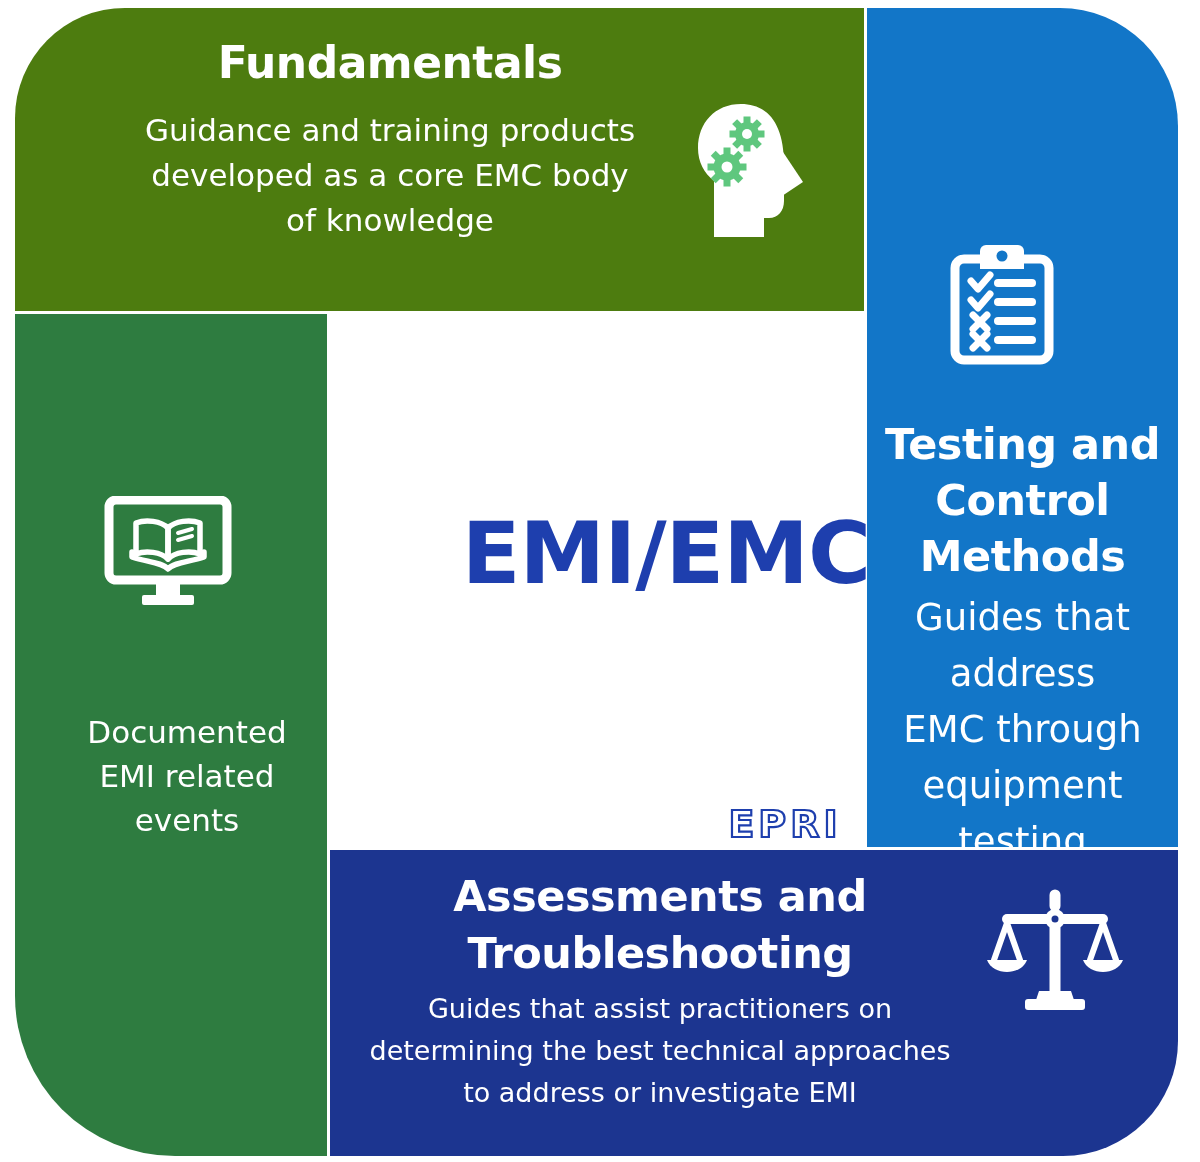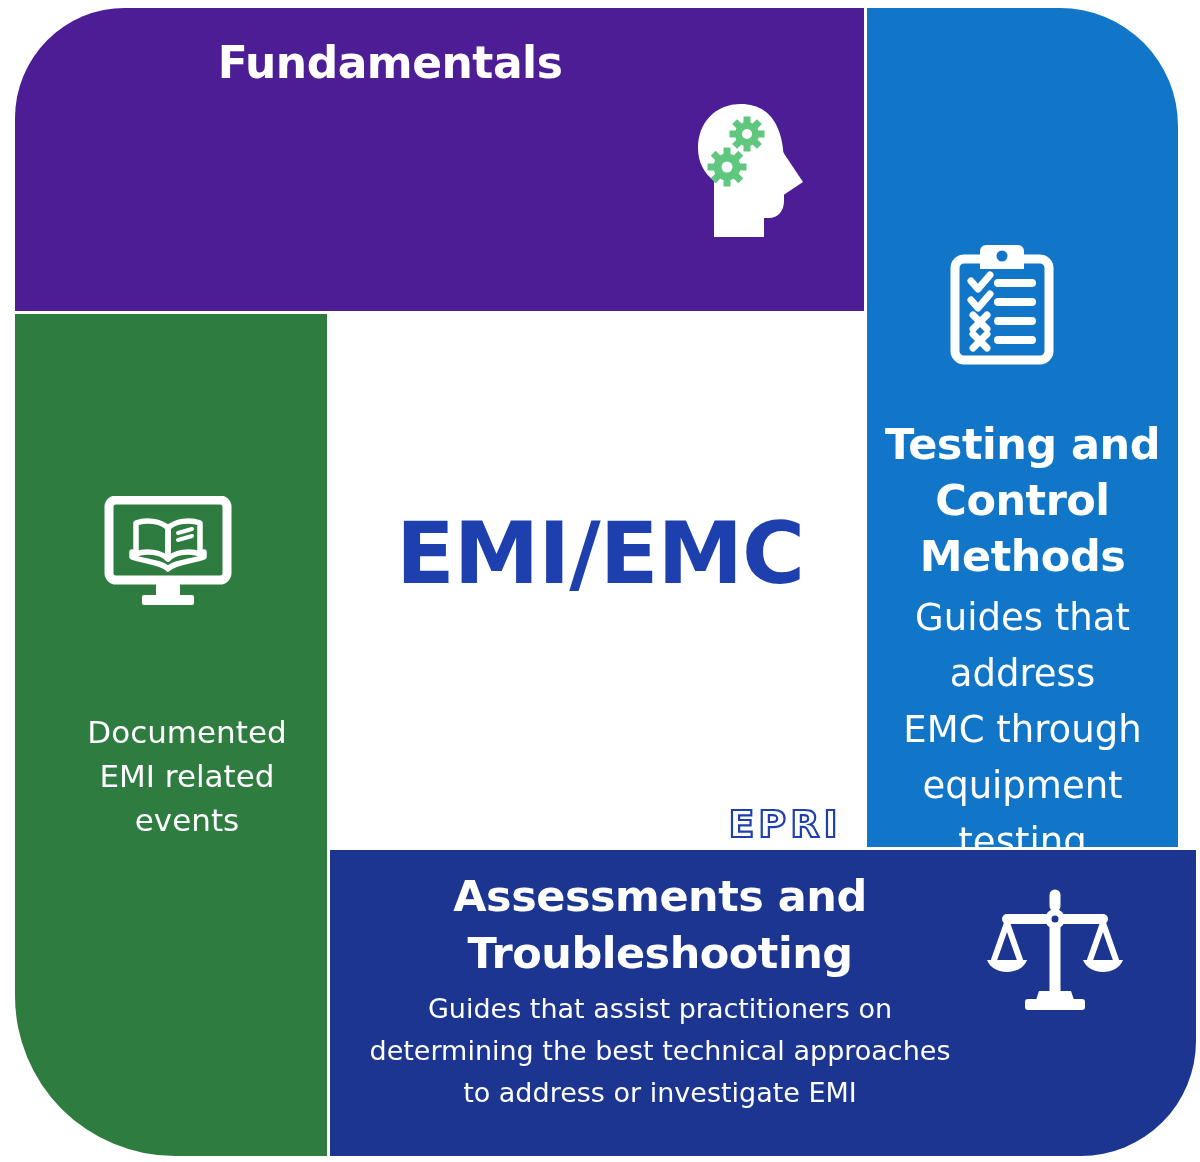--- a/index.html
+++ b/index.html
@@ -1,22 +1,22 @@
 <!DOCTYPE html>
 <html><head>
 <meta charset="utf-8">
 <style>
   html,body{margin:0;padding:0;background:#fff;}
   .canvas{position:relative;width:1200px;height:1162px;background:#fff;
           font-family:"DejaVu Sans","Liberation Sans",sans-serif;overflow:hidden;}
   .panel{position:absolute;}
-  .panel-top{left:15px;top:8px;width:849px;height:303px;background:#4c1d95;border-radius:110px 0 0 0;}
+  .panel-top{left:15px;top:8px;width:849px;height:303px;background:#4d7c0f;border-radius:110px 0 0 0;}
   .panel-right{left:867px;top:8px;width:311px;height:839px;background:#1276C8;border-radius:0 118px 0 0;}
   .panel-left{left:15px;top:314px;width:312px;height:842px;background:#2E7C40;border-radius:0 0 0 160px;}
-  .panel-bottom{left:330px;top:850px;width:848px;height:306px;background:#1C3590;border-radius:0 0 115px 0;padding-left:18px;}
+  .panel-bottom{left:330px;top:850px;width:848px;height:306px;background:#1C3590;border-radius:0 0 115px 0;}
   h2,p{margin:0;color:#fff;}
   .ttl{position:absolute;font-weight:700;text-align:center;letter-spacing:-0.5px;}
   .body{position:absolute;text-align:center;font-weight:400;}
   .multiline{white-space:pre-line;}
   .icon{position:absolute;}
 
   .panel-top .ttl{left:0;top:30px;width:750px;font-size:44px;line-height:50px;}
   .panel-top .body{left:0;top:100px;width:750px;font-size:31px;line-height:45px;}
   .head-icon{left:680px;top:96px;width:110px;height:135px;}
 
@@ -25,31 +25,34 @@
   .clipboard-icon{left:83px;top:235px;width:104px;height:122px;}
 
   .panel-left .ttl{left:0;top:326px;width:100%;font-size:45px;line-height:50px;}
   .panel-left .body{left:0;top:396px;width:100%;font-size:31px;line-height:44px;padding-left:16px;}
   .monitor-icon{left:89px;top:182px;width:128px;height:112px;}
 
   .panel-bottom .ttl{left:0;top:18px;width:660px;font-size:43px;line-height:57px;}
   .panel-bottom .body{left:0;top:138px;width:660px;font-size:27px;line-height:42px;}
   .scales-icon{left:655px;top:38px;width:140px;height:135px;}
 
-  .center-title{position:absolute;left:330px;top:508px;width:540px;text-align:center;
+  .center-title{position:absolute;left:330px;top:508px;width:540px;text-align:right;
                 font-size:86px;font-weight:700;color:#1E3FAE;letter-spacing:-1px;line-height:90px;}
   .epri-logo{position:absolute;left:711px;top:804px;width:148px;height:42px;}
 </style>
 </head>
 <body>
 
 <div class="canvas">
 
   <section class="panel panel-top">
     <h2 class="ttl">Fundamentals</h2>
+    <p class="body multiline">Guidance and training products
+developed as a core EMC body
+of knowledge</p>
     <svg class="icon head-icon" viewBox="0 0 110 135">
       <path fill="#fff" d="M46 0 C20 0 3 19 3 44 C3 58 9 69 19 77 L19 133 L69 133 L69 114 L74 114 C83 114 89 107 89 97 L89 60 C89 20 73 0 46 0 Z"></path>
       <path fill="#fff" d="M84 42 L108 78 L84 94 Z"></path>
       <g transform="translate(52,30)" fill="#5FC77E">
         <rect x="-3.5" y="-17.5" width="7" height="35"></rect>
         <rect x="-3.5" y="-17.5" width="7" height="35" transform="rotate(45)"></rect>
         <rect x="-3.5" y="-17.5" width="7" height="35" transform="rotate(90)"></rect>
         <rect x="-3.5" y="-17.5" width="7" height="35" transform="rotate(135)"></rect>
         <circle r="12"></circle>
         <circle r="5" fill="#fff"></circle>

